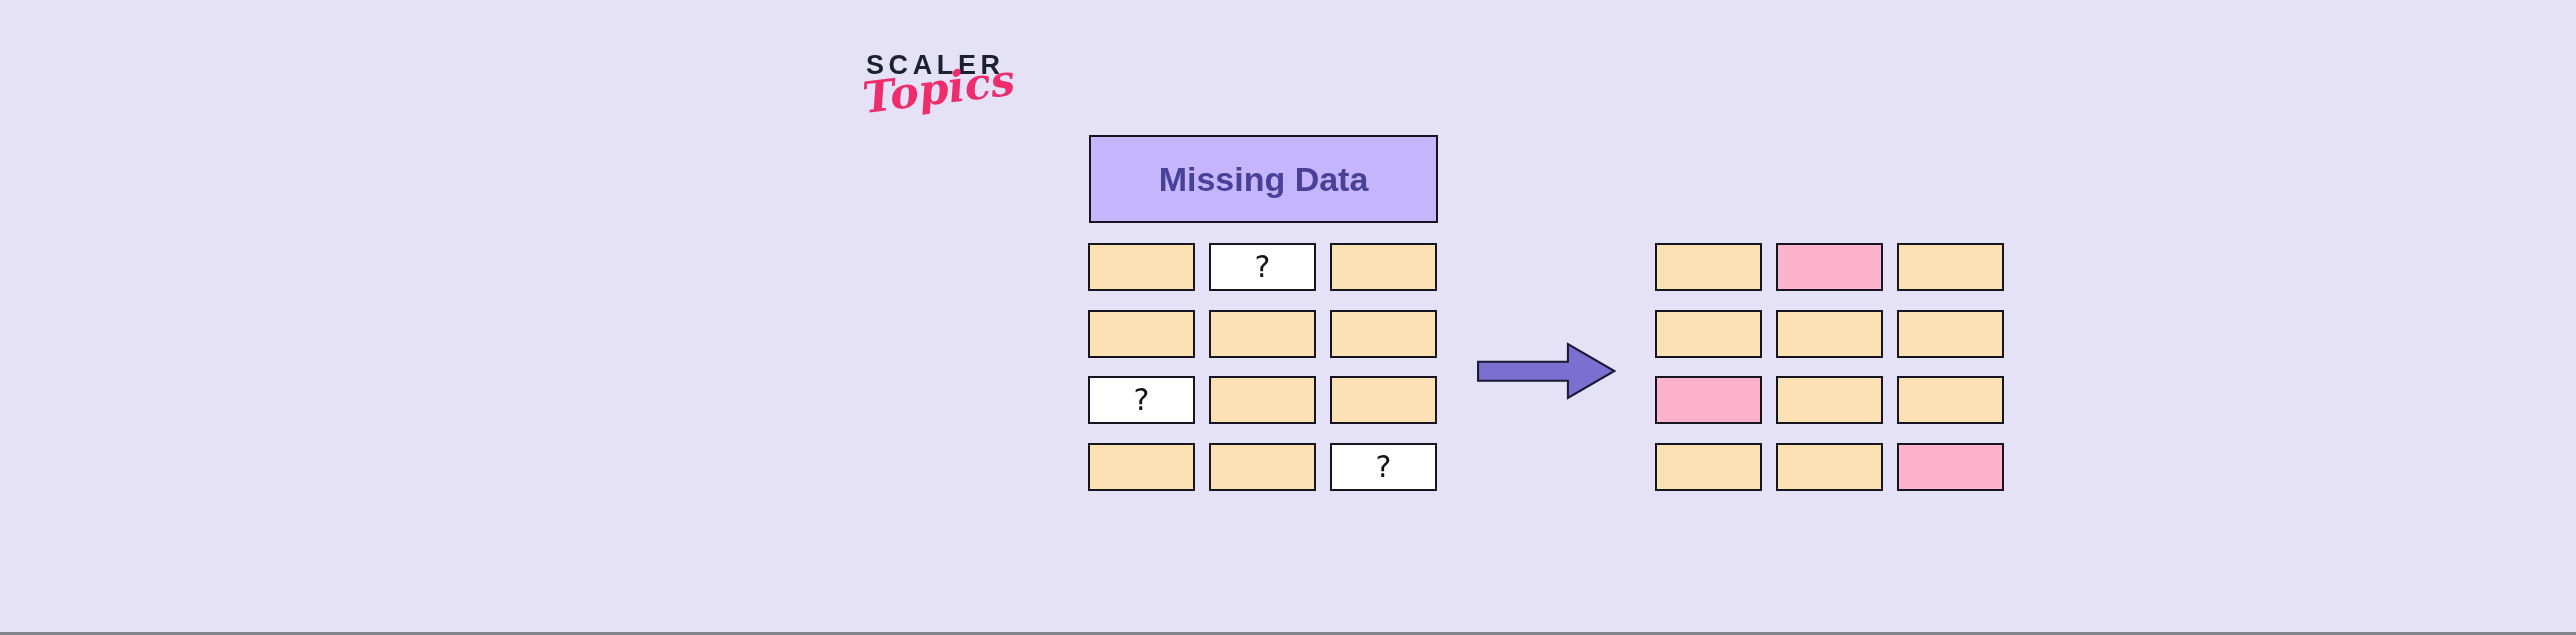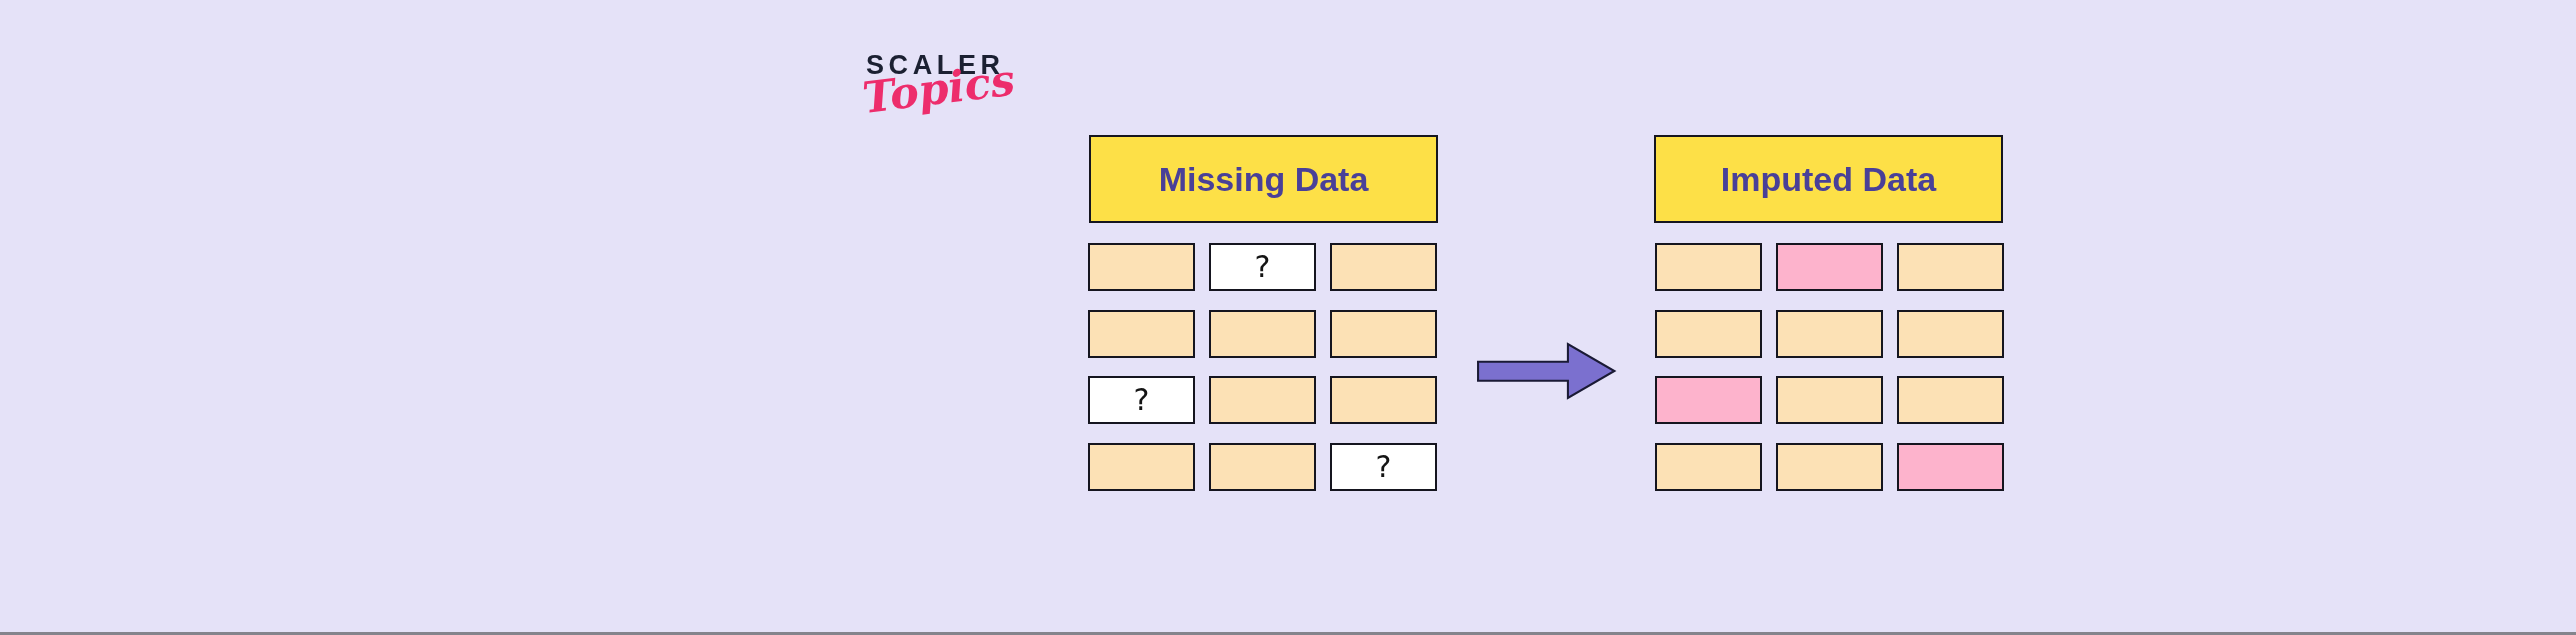--- a/index.html
+++ b/index.html
@@ -40,21 +40,21 @@
     font-weight: 700;
     font-size: 43px;
     color: var(--logo-script, #ED2D6C);
     transform: rotate(-7deg);
     transform-origin: left center;
   }
   
   .title-box {
     position: absolute;
     width: 349px; height: 88px;
-    background: #fde047;
+    background: #c4b5fd;
     border: 2.1px solid var(--cell-border, #15151F);
     box-sizing: border-box;
     display: flex; align-items: center; justify-content: center;
   }
   .title-box.missing { left: 1089px; top: 135px; }
   .title-box.imputed { left: 1654px; top: 135px; }
   .title-text {
     font-weight: 700;
     font-size: 34px;
     color: var(--title-text, #494098);
@@ -121,23 +121,20 @@
       <div class="cell present"></div>
       <div class="cell present"></div>
       <div class="cell present"></div>
       <div class="cell missing">?</div>
     </div>
 
   <svg class="arrow-svg" viewBox="0 0 275 120" xmlns="http://www.w3.org/2000/svg">
     <polygon points="4,42 178,42 178,8 268,60 178,112 178,79 4,79"></polygon>
   </svg>
 
-  <div class="title-box imputed">
-    <span class="title-text">Imputed Data</span>
-  </div>
 
   <div class="grid right">
       <div class="cell present"></div>
       <div class="cell imputed"></div>
       <div class="cell present"></div>
       <div class="cell present"></div>
       <div class="cell present"></div>
       <div class="cell present"></div>
       <div class="cell imputed"></div>
       <div class="cell present"></div>

